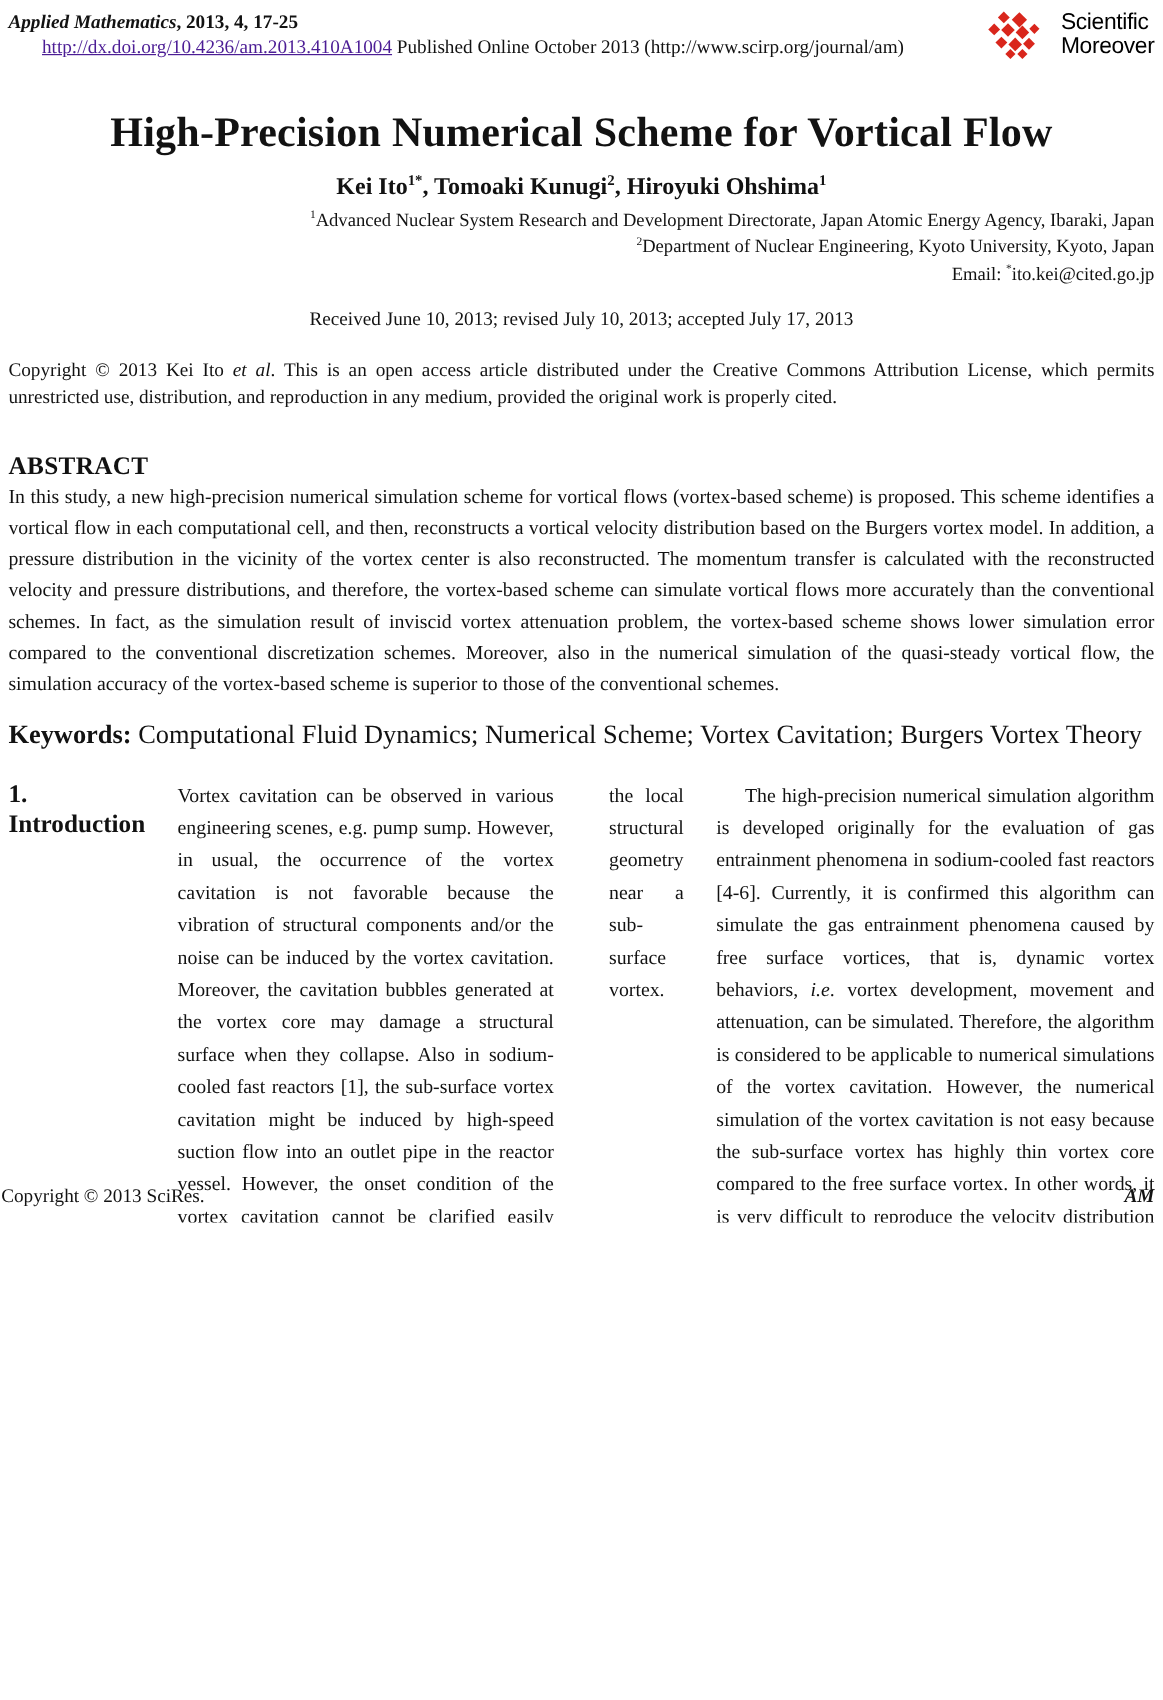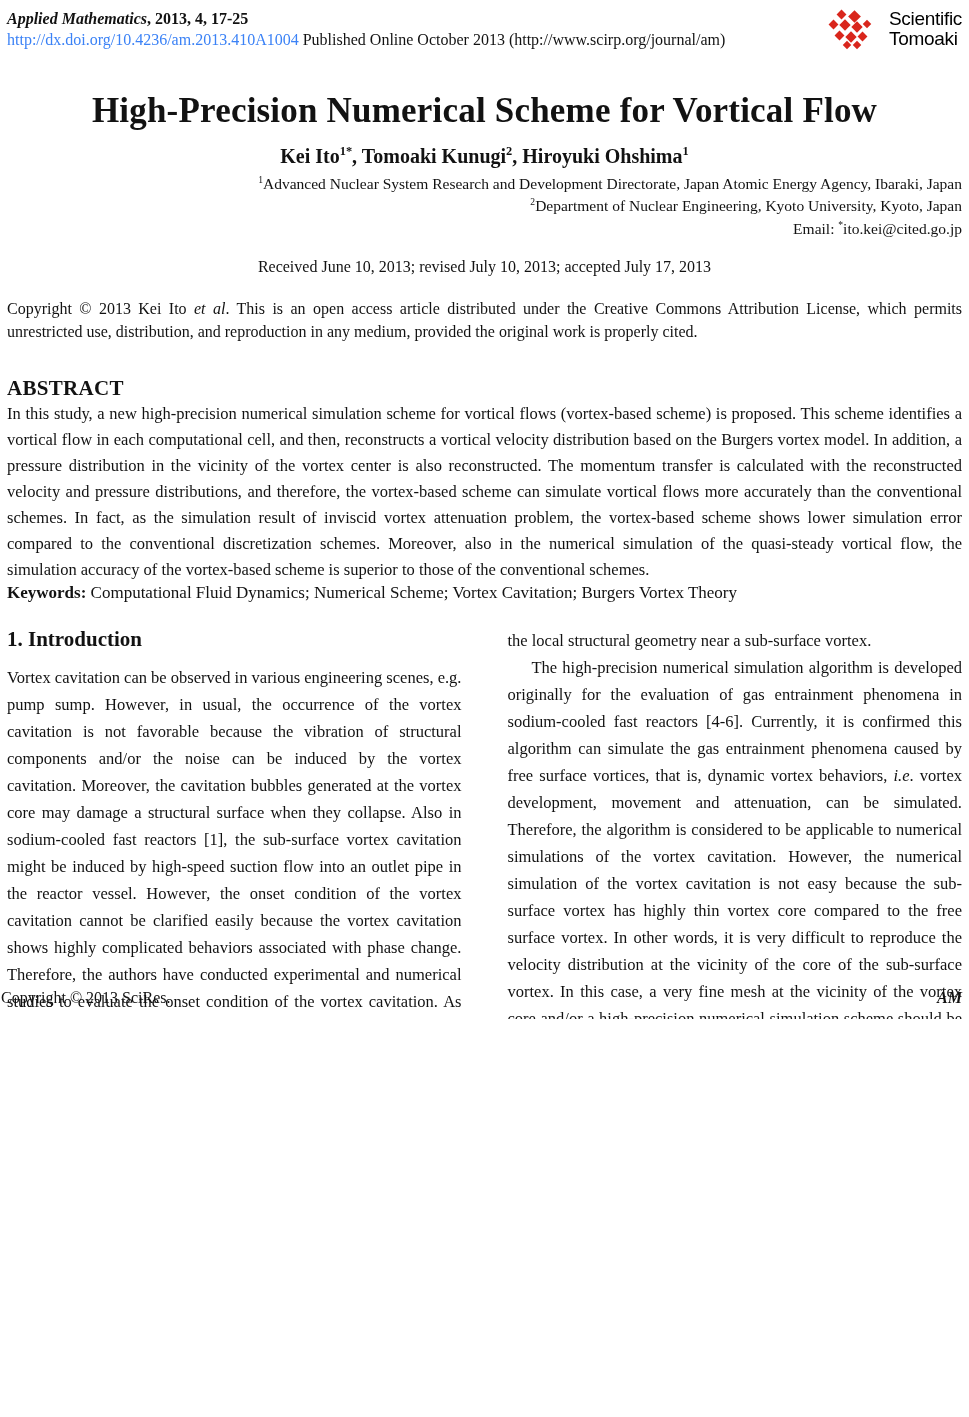--- a/index.html
+++ b/index.html
@@ -7,36 +7,36 @@
   .page {
     position:relative; width:969px; height:1019px; margin:0 auto;
     background:#ffffff; color:#121212; overflow:hidden;
     font-family:"Liberation Serif","DejaVu Serif",serif;
     padding:8px 7px 0 7px;
   }
   .header { display:flex; justify-content:space-between; align-items:flex-start; }
   .journal-line { font-size:16px; font-weight:bold; line-height:1.32; }
   .journal-name { font-style:italic; }
   .doi-line { font-size:16px; line-height:1.32; }
-  .doi-link { color:#3b82f6; cursor:pointer; }
+  .doi-link { color:#4c1d95; text-decoration:underline; cursor:pointer;margin-left:28px; }
   .logo { display:flex; align-items:flex-start; gap:16px; margin-top:1px; flex:0 0 auto; }
   .logo-text { font-family:"Liberation Sans","DejaVu Sans",sans-serif; font-size:19px; line-height:1.03; letter-spacing:-0.3px; color:#000; }
   .title { text-align:center; font-size:35px; font-weight:bold; margin-top:40px; letter-spacing:0.2px; }
   .authors { text-align:center; font-size:20px; font-weight:bold; margin-top:14px; }
   sup { line-height:0; font-size:0.62em; }
   .affils { text-align:right; font-size:15.5px; margin-top:5px; line-height:1.45; }
   .received { text-align:center; font-size:16px; margin-top:18px; }
   .copyright { margin-top:22px; font-size:16px; line-height:1.42; text-align:justify; }
   .etal { font-style:italic; }
   .abstract-heading { font-size:21px; font-weight:bold; margin-top:32px; letter-spacing:0.3px; }
   .abstract { font-size:16.5px; line-height:26px; text-align:justify; }
-  .keywords { font-size:17px; }
+  .keywords { margin-top:16px; font-size:22px; }
   .kw-label { font-weight:bold; }
   .columns { display:flex; gap:46px; margin-top:24px; height:664px; }
-  .col { flex:1 1 0; min-width:0; display:flex; flex-direction:column; }
+  .col { flex:1 1 0; min-width:0; display:flex; flex-direction:row;gap:27px; }
   .section-heading { font-size:21px; font-weight:bold; margin-bottom:12px; }
   .body-text { font-size:16.5px; line-height:27px; text-align:justify; }
   .indent { text-indent:24px; }
   .ie { font-style:italic; }
   .footnote { margin-top:auto; font-size:14.5px; }
   .footnote-rule { border:0; border-top:1.5px solid #222; width:100%; margin-bottom:4px; }
   .footer { position:absolute; left:1px; right:7px; bottom:12px; display:flex; justify-content:space-between; font-size:16px; }
   .footer-right { font-weight:bold; font-style:italic; }
 </style>
 </head>
@@ -64,21 +64,21 @@
           <rect x="37" y="12" width="6" height="6" transform="rotate(45 40 15)"></rect>
           <rect x="9" y="23" width="7" height="7" transform="rotate(45 12.5 26.5)"></rect>
           <rect x="20" y="24" width="8" height="8" transform="rotate(45 24 28)"></rect>
           <rect x="32" y="24" width="7" height="7" transform="rotate(45 35.5 27.5)"></rect>
           <rect x="17" y="33" width="6" height="6" transform="rotate(45 20 36)"></rect>
           <rect x="27" y="33" width="6" height="6" transform="rotate(45 30 36)"></rect>
         </g>
       </svg>
       <div class="logo-text">
         <div>Scientific</div>
-        <div>Tomoaki</div>
+        <div>Moreover</div>
       </div>
     </div>
   </div>
 
   <h1 class="title">High-Precision Numerical Scheme for Vortical Flow</h1>
 
   <div class="authors">
     <span><span>Kei Ito</span><sup>1*</sup><span>, </span></span><span><span>Tomoaki Kunugi</span><sup>2</sup><span>, </span></span><span><span>Hiroyuki Ohshima</span><sup>1</sup><span></span></span>
   </div>
 

